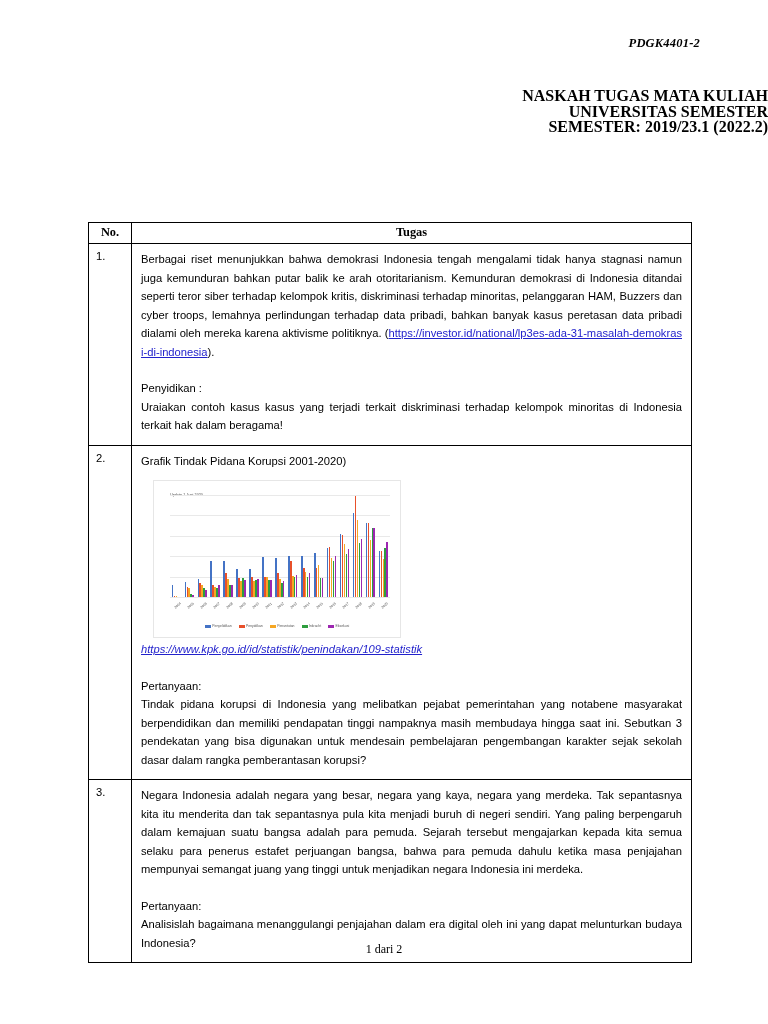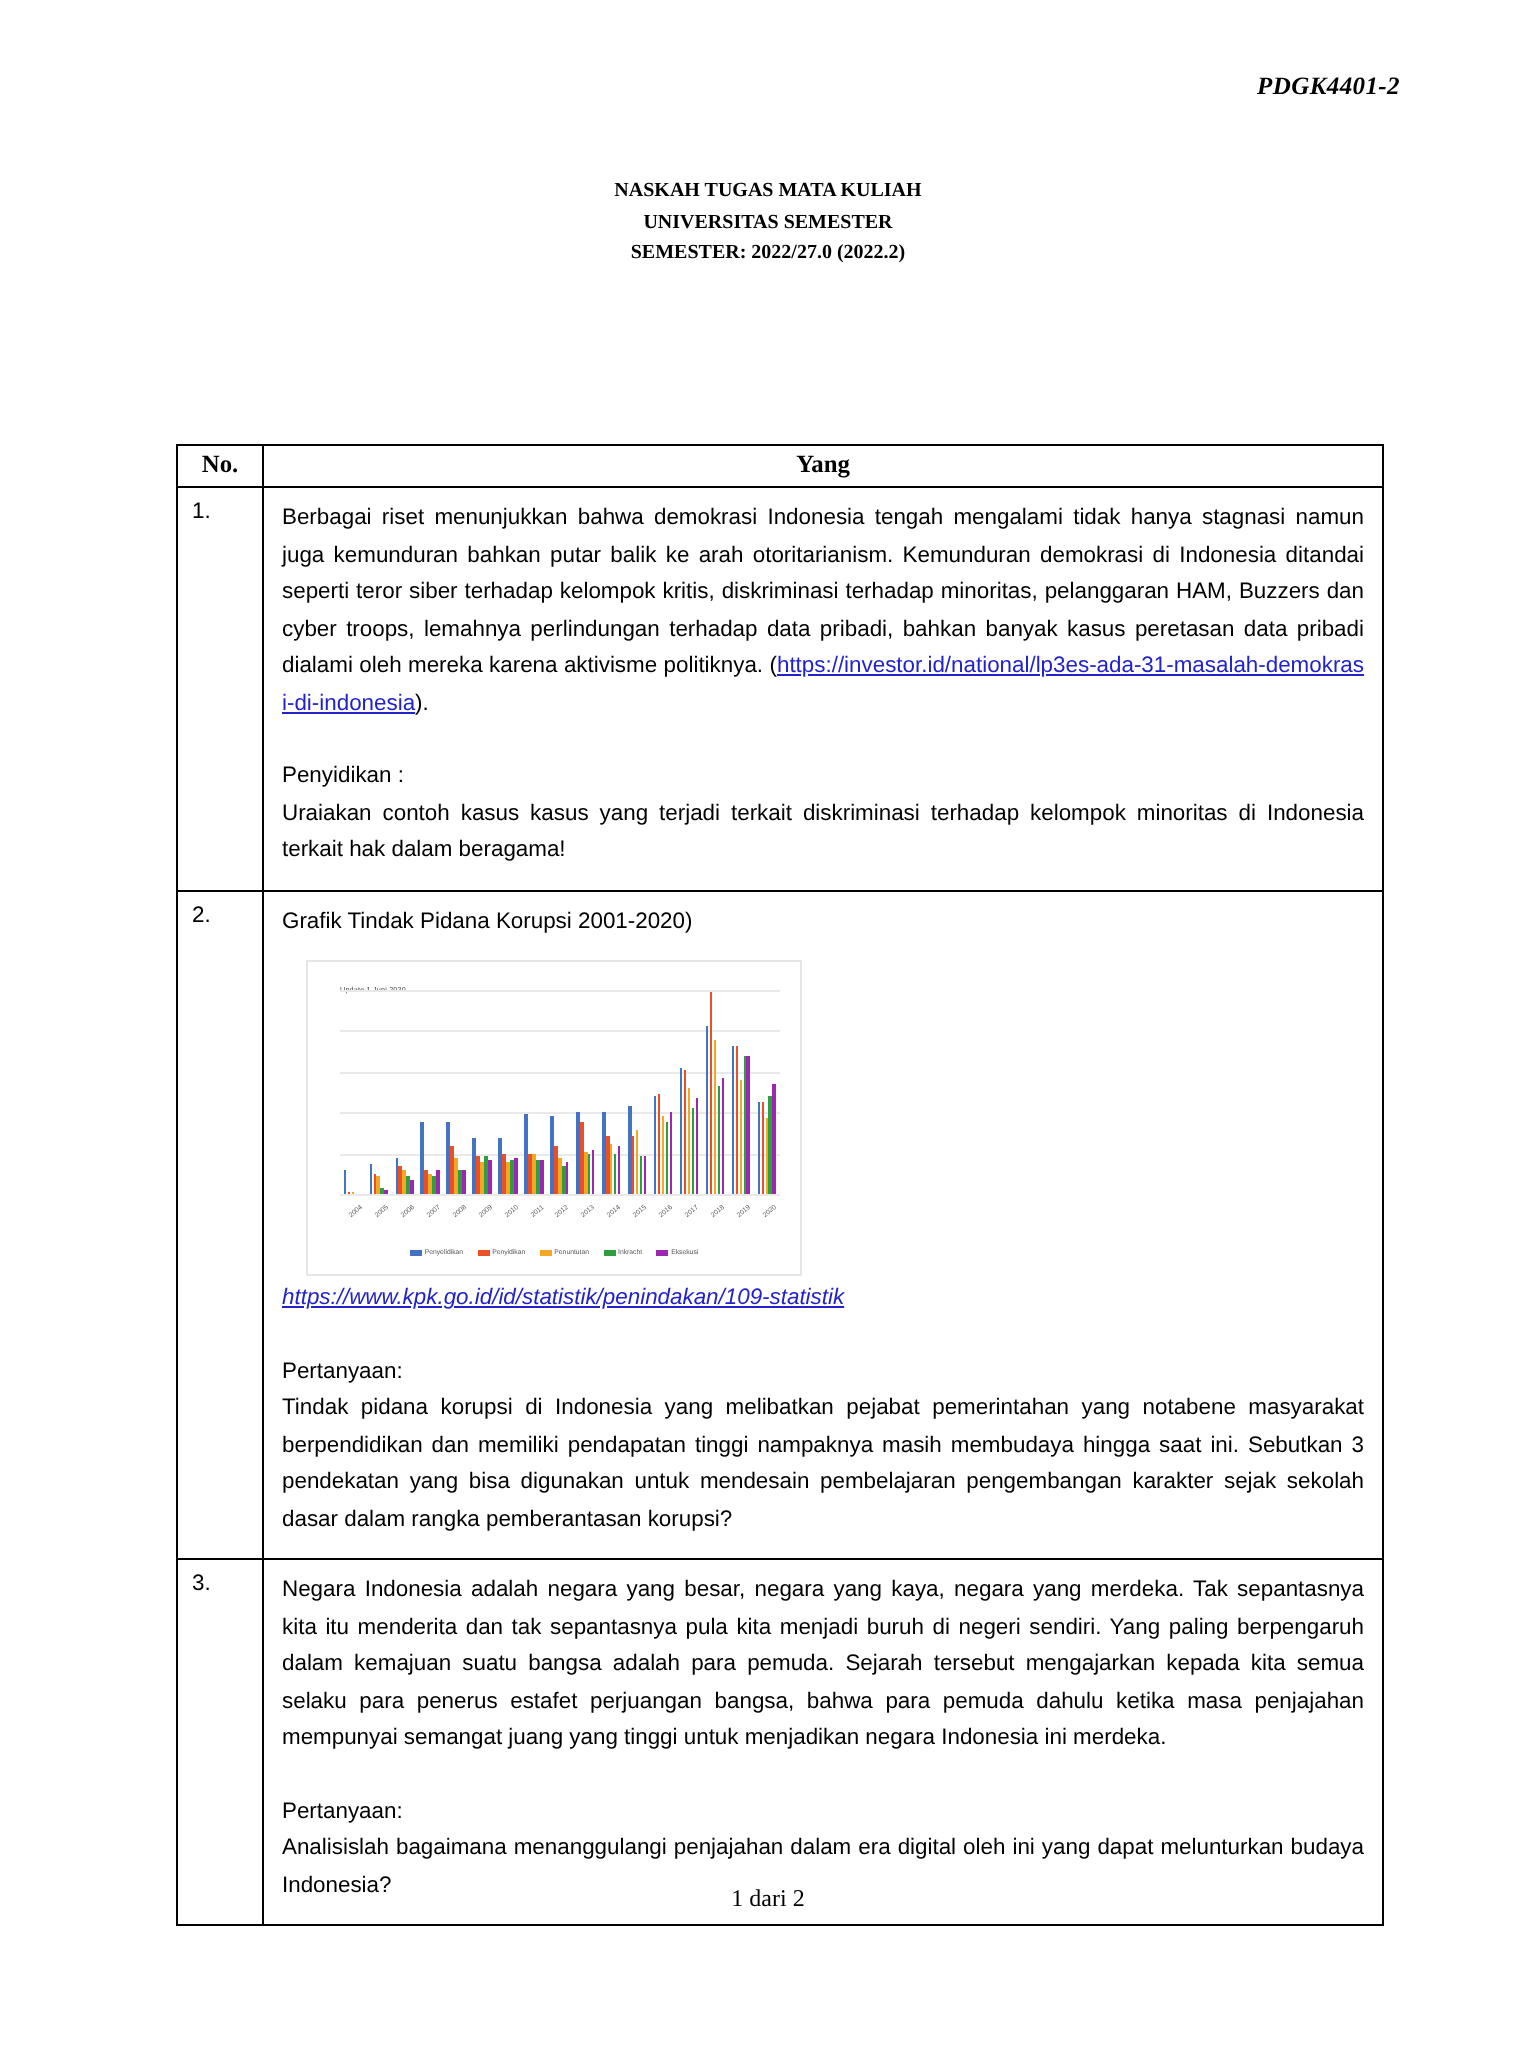--- a/index.html
+++ b/index.html
@@ -33,24 +33,24 @@
     font-weight: bold;
     font-style: italic;
     font-size: 12.5px;
     letter-spacing: 0.2px;
   }
 
   .title-block {
     position: absolute;
     left: 0; right: 0;
     top: 88px;
-    text-align: center;
+    text-align: right;
     font-family: "Liberation Serif", serif;
     font-weight: bold;
-    font-size: 10px;
+    font-size: 16px;
     line-height: 15.5px;
   }
   .title-block div { white-space: nowrap; }
 
   
   .meta {
     position: absolute;
     left: 88px;
     top: 154px;
     font-family: "Liberation Serif", serif;
@@ -222,29 +222,29 @@
 </head>
 <body>
 
 <div class="page">
 
   <div class="doc-code">PDGK4401-2</div>
 
   <div class="title-block">
     <div>NASKAH TUGAS MATA KULIAH</div>
     <div>UNIVERSITAS SEMESTER</div>
-    <div>SEMESTER: 2022/27.0 (2022.2)</div>
+    <div>SEMESTER: 2019/23.1 (2022.2)</div>
   </div>
 
 
   <table class="soal-table">
     <thead>
       <tr>
         <th class="col-no">No.</th>
-        <th class="col-soal">Yang</th>
+        <th class="col-soal">Tugas</th>
       </tr>
     </thead>
     <tbody>
 
       <tr>
         <td class="col-no">1.</td>
         <td class="col-soal">
           <p><span>Berbagai riset menunjukkan bahwa demokrasi Indonesia tengah mengalami tidak hanya stagnasi namun juga kemunduran bahkan putar balik ke arah otoritarianism. Kemunduran demokrasi di Indonesia ditandai seperti teror siber terhadap kelompok kritis, diskriminasi terhadap minoritas, pelanggaran HAM, Buzzers dan cyber troops, lemahnya perlindungan terhadap data pribadi, bahkan banyak kasus peretasan data pribadi dialami oleh mereka karena aktivisme politiknya. (</span><a class="link" href="#">https://investor.id/national/lp3es-ada-31-masalah-demokrasi-di-indonesia</a><span>).</span></p>
           <div class="gap"></div>
           <p>Penyidikan :</p>

